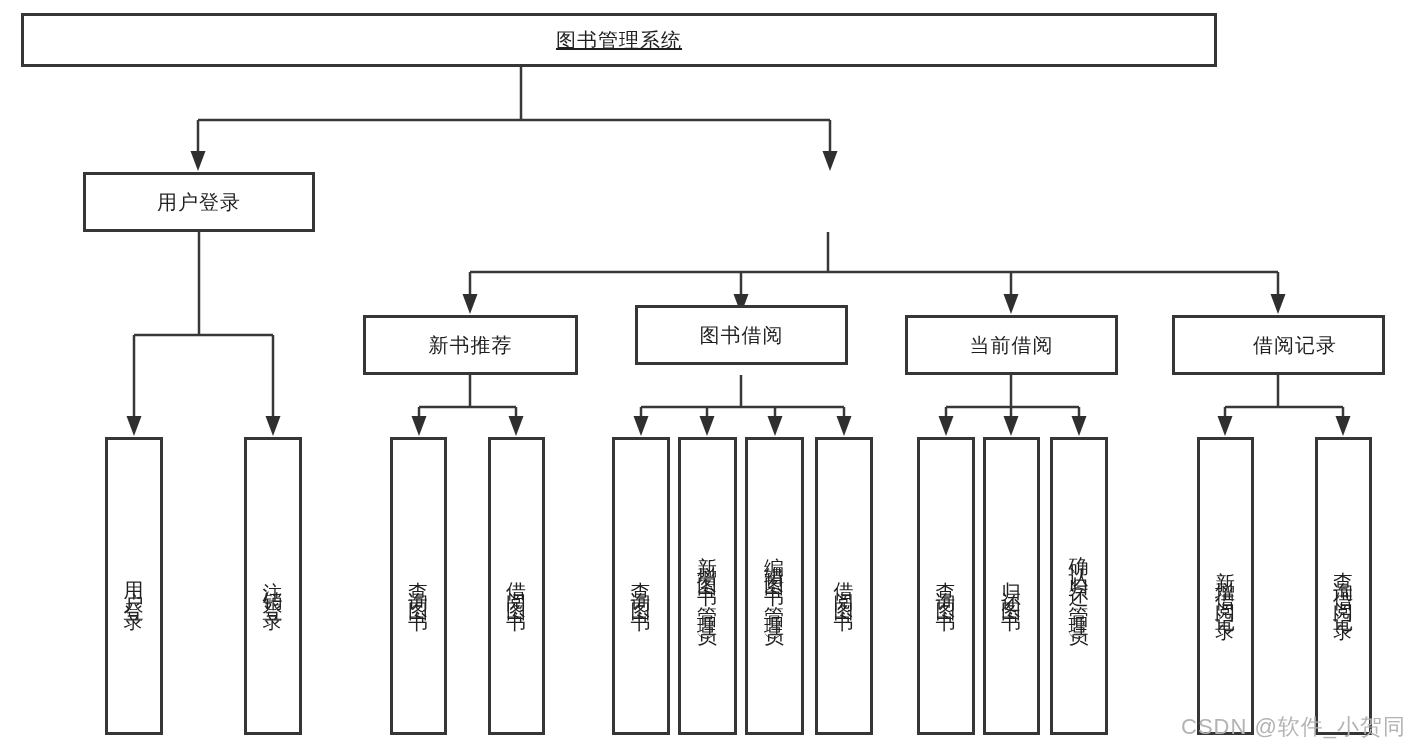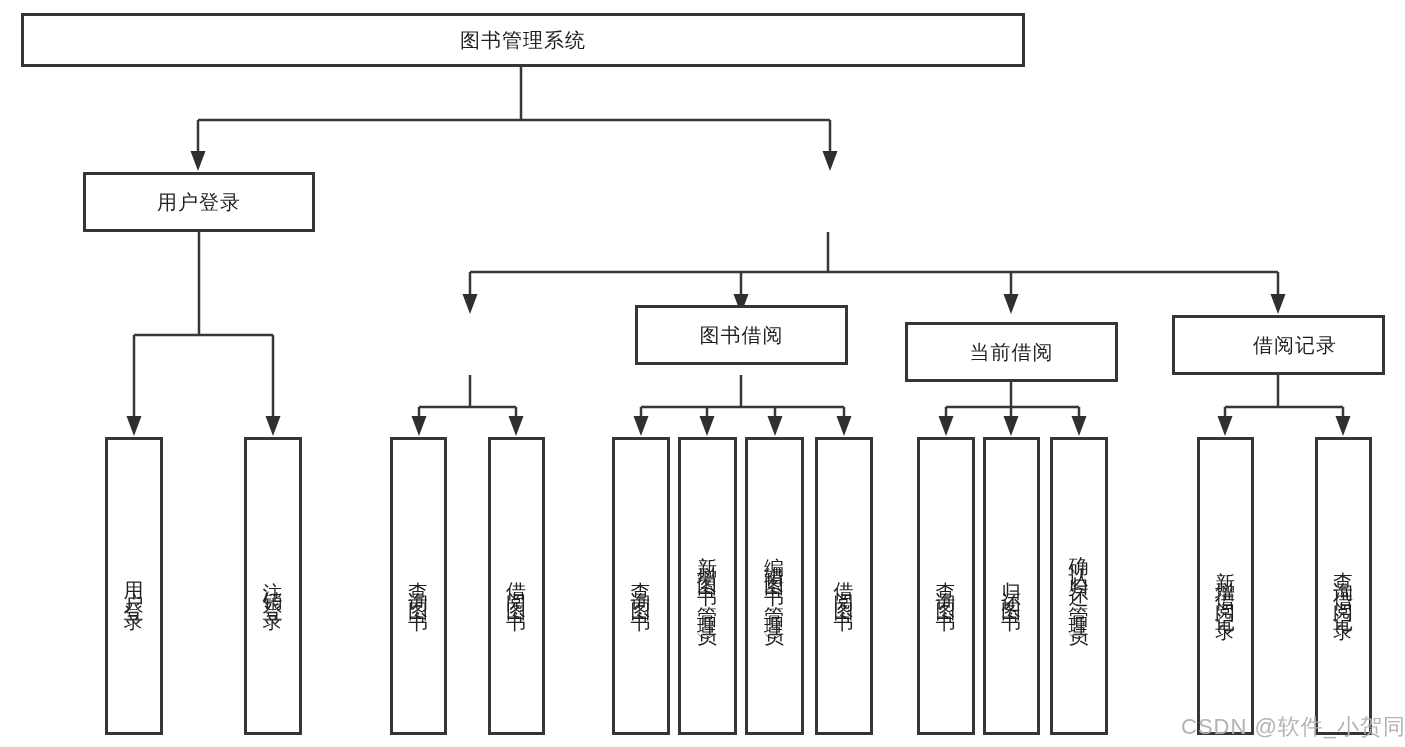--- a/index.html
+++ b/index.html
@@ -88,26 +88,27 @@
       <polygon points="767.5,416 782.5,416 775,436"></polygon>
       <polygon points="836.5,416 851.5,416 844,436"></polygon>
       <polygon points="938.5,416 953.5,416 946,436"></polygon>
       <polygon points="1003.5,416 1018.5,416 1011,436"></polygon>
       <polygon points="1071.5,416 1086.5,416 1079,436"></polygon>
       <polygon points="1217.5,416 1232.5,416 1225,436"></polygon>
       <polygon points="1335.5,416 1350.5,416 1343,436"></polygon>
     </g>
   </svg>
 
-  <div class="box hbox" style="left:21px; top:13px; width:1004px; height:54px;">图书管理系统</div>
+  <div class="box hbox" style="left:21px; top:13px; width:1196px; height:54px;text-decoration:underline;">图书管理系统</div>
 
   <div class="box hbox" style="left:83px; top:172px; width:232px; height:60px;">用户登录</div>
 
+  <div class="box hbox" style="left:363px; top:315px; width:215px; height:60px;">新书推荐</div>
   <div class="box hbox" style="left:635px; top:305px; width:213px; height:60px;">图书借阅</div>
-  <div class="box hbox" style="left:905px; top:322px; width:213px; height:60px;">当前借阅</div>
+  <div class="box hbox" style="left:905px; top:315px; width:213px; height:60px;">当前借阅</div>
   <div class="box hbox" style="left:1172px; top:315px; width:213px; height:60px;padding-left:33px;">借阅记录</div>
 
   <div class="box vbox" style="left:105px; top:437px; width:58px; height:298px;">
     <span class="vtext">用户登录</span>
   </div>
   <div class="box vbox" style="left:244px; top:437px; width:58px; height:298px;">
     <span class="vtext">注销登录</span>
   </div>
 
   <div class="box vbox" style="left:390px; top:437px; width:57px; height:298px;">

